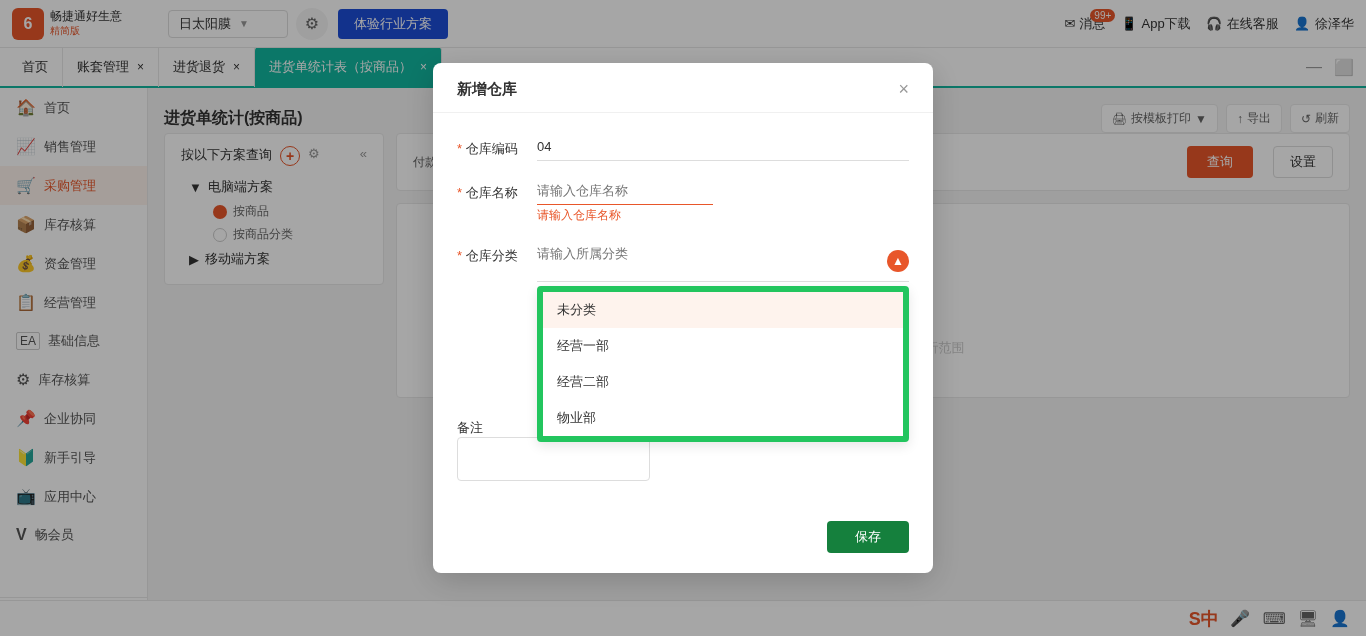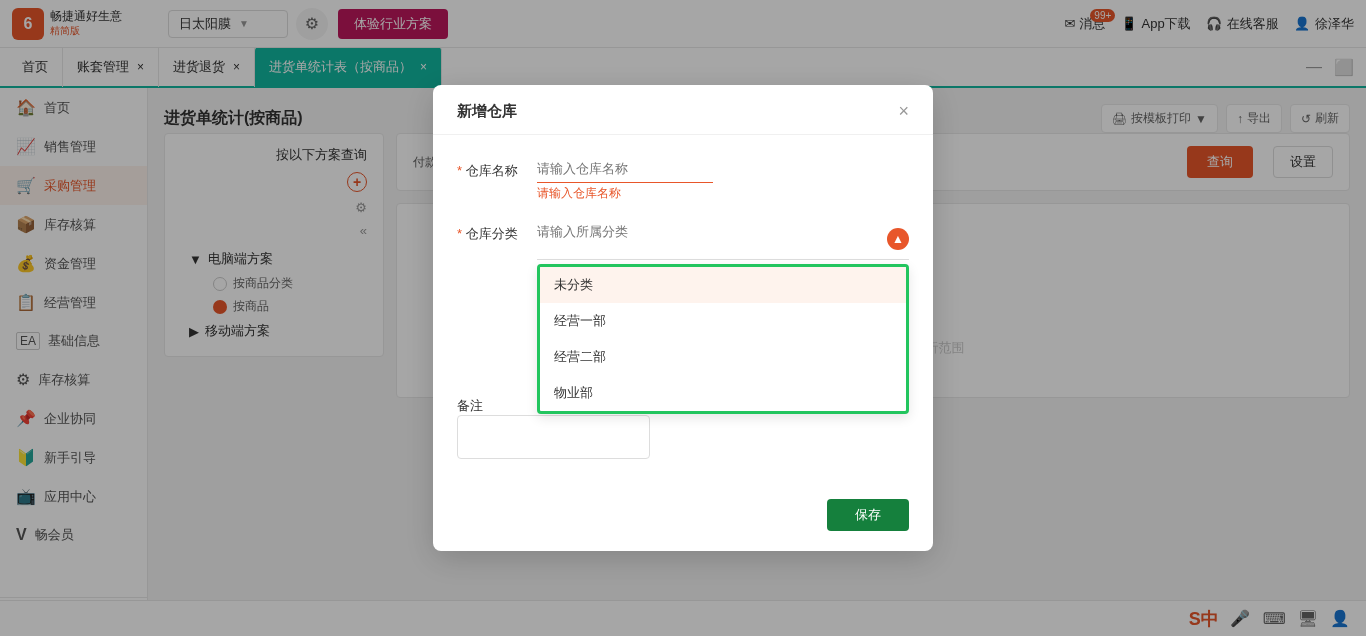--- a/index.html
+++ b/index.html
@@ -39,21 +39,21 @@
       min-width: 120px;
     }
     .store-selector .arrow { color: #999; font-size: 10px; margin-left: 4px; }
     .gear-btn {
       width: 32px; height: 32px; border-radius: 50%;
       background: #f5f5f5; border: none; cursor: pointer;
       display: flex; align-items: center; justify-content: center;
       margin-left: 8px; font-size: 16px; color: #666;
     }
     .trial-btn {
-      background: #be185d; color: #fff; border: none;
+      background: #1d4ed8; color: #fff; border: none;
       border-radius: 4px; padding: 6px 16px; cursor: pointer;
       font-size: 13px; margin-left: 10px;
     }
     .top-right {
       margin-left: auto;
       display: flex; align-items: center; gap: 16px;
     }
     .top-right-item {
       display: flex; align-items: center; gap: 4px;
       color: #333; font-size: 13px; cursor: pointer; position: relative;
@@ -142,22 +142,22 @@
       background: #fff; color: #333; border: 1px solid #ddd;
       border-radius: 4px; padding: 6px 16px; cursor: pointer; font-size: 13px;
     }
 
     
     .filter-panel {
       background: #fff; border-radius: 4px; padding: 12px 16px;
       margin-bottom: 12px; border: 1px solid #e8e8e8;
     }
     .filter-header {
-      display: flex; align-items: flex-end; gap: 8px; margin-bottom: 8px;
-      font-size: 13px; color: #333; flex-direction: column;
+      display: flex; align-items: flex-start; gap: 8px; margin-bottom: 8px;
+      font-size: 13px; color: #333;
     }
     .filter-btn {
       width: 20px; height: 20px; border-radius: 50%;
       border: 1px solid #e8562a; color: #e8562a; background: none;
       display: flex; align-items: center; justify-content: center;
       cursor: pointer; font-size: 14px; font-weight: bold;
     }
     .scheme-tree { padding-left: 8px; }
     .scheme-item {
       display: flex; align-items: center; gap: 6px;
@@ -242,21 +242,21 @@
       background: #fff;
     }
     .dropdown-arrow-btn {
       position: absolute; right: 0; top: 50%; transform: translateY(-50%);
       background: #e8562a; border: none; border-radius: 50%;
       width: 22px; height: 22px; cursor: pointer;
       display: flex; align-items: center; justify-content: center; color: #fff; font-size: 12px;
     }
     .dropdown-list {
       position: absolute; top: 110%; left: 0; right: 0;
-      background: #fff; border: 3px solid #22c55e; border-radius: 4px;
+      background: #fff; border: 6px solid #22c55e; border-radius: 4px;
       box-shadow: 0 4px 12px rgba(0,0,0,0.1); z-index: 200;
       overflow: hidden;
     }
     .dropdown-list-item {
       padding: 9px 14px; font-size: 13px; color: #333; cursor: pointer;
     }
     .dropdown-list-item.highlighted { background: #fef3ed; }
     .textarea-control {
       flex: 1; border: 1px solid #ddd; border-radius: 4px;
       padding: 6px 8px; font-size: 13px; color: #333;
@@ -436,27 +436,27 @@
             <button class="filter-btn">+</button>
             <span style="color:#999;cursor:pointer;">⚙</span>
             <span style="color:#999;cursor:pointer;margin-left:auto;">«</span>
           </div>
           <div class="scheme-tree">
             <div class="scheme-item">
               <span>▼</span>
               <span>电脑端方案</span>
             </div>
             <div class="scheme-sub">
+              <div class="scheme-sub-item active-scheme">
+                <span class="circle"></span>
+                <span>按商品</span>
+              </div>
               <div class="scheme-sub-item">
                 <span class="circle-outline"></span>
                 <span>按商品分类</span>
-              </div>
-              <div class="scheme-sub-item active-scheme">
-                <span class="circle"></span>
-                <span>按商品</span>
               </div>
             </div>
             <div class="scheme-item">
               <span>▶</span>
               <span>移动端方案</span>
             </div>
           </div>
         </div>
       </div>
 
@@ -502,20 +502,24 @@
 </div>
 
 <div class="overlay">
   <div class="modal">
     <div class="modal-header">
       <span class="modal-title">新增仓库</span>
       <button class="modal-close">×</button>
     </div>
     <div class="modal-body">
 
+      <div class="form-row">
+        <span class="form-label required">仓库编码</span>
+        <input class="form-control" value="04" style="">
+      </div>
 
       <div class="form-row">
         <span class="form-label required">仓库名称</span>
         <div class="form-control-wrapper">
           <input class="form-control error" placeholder="请输入仓库名称" style="">
           <div class="error-msg">请输入仓库名称</div>
         </div>
       </div>
 
       <div class="form-row" style="position:relative;">

